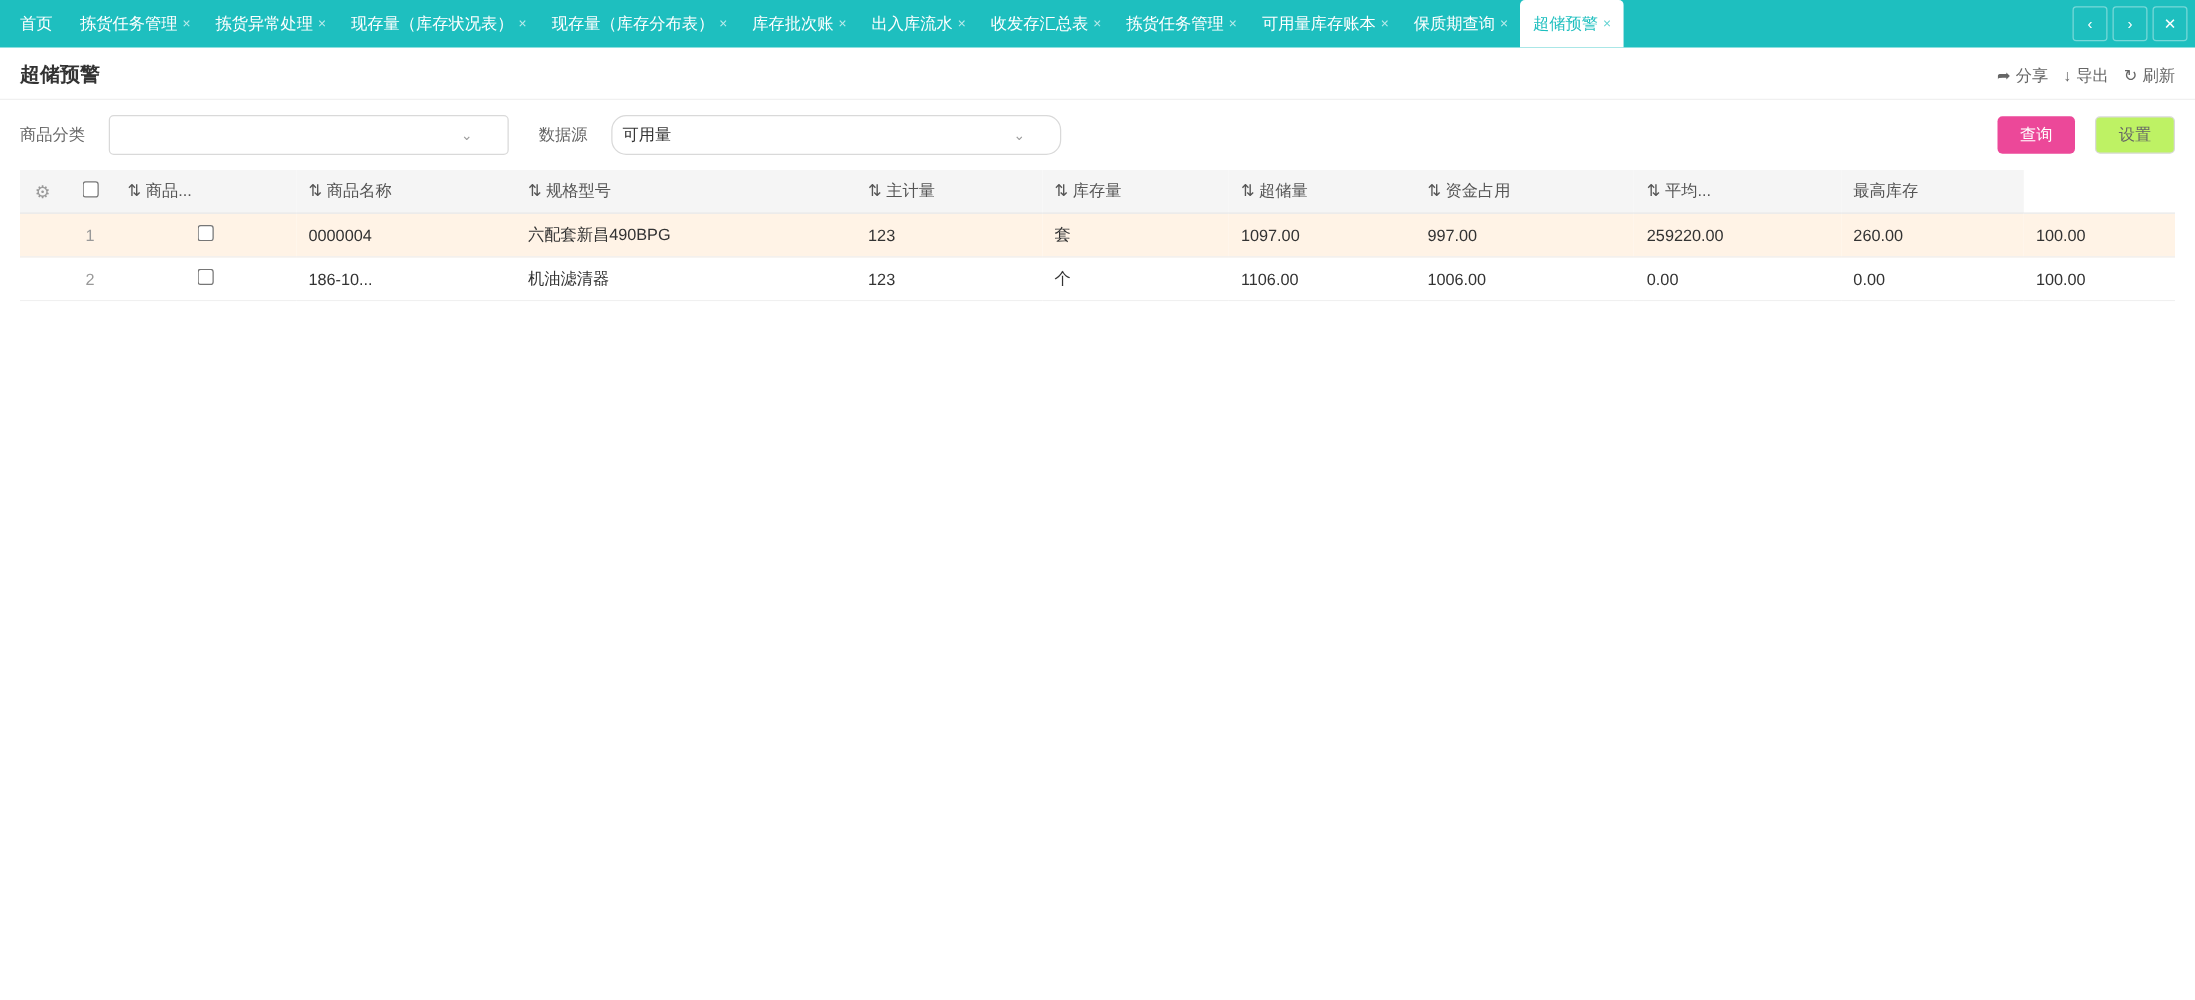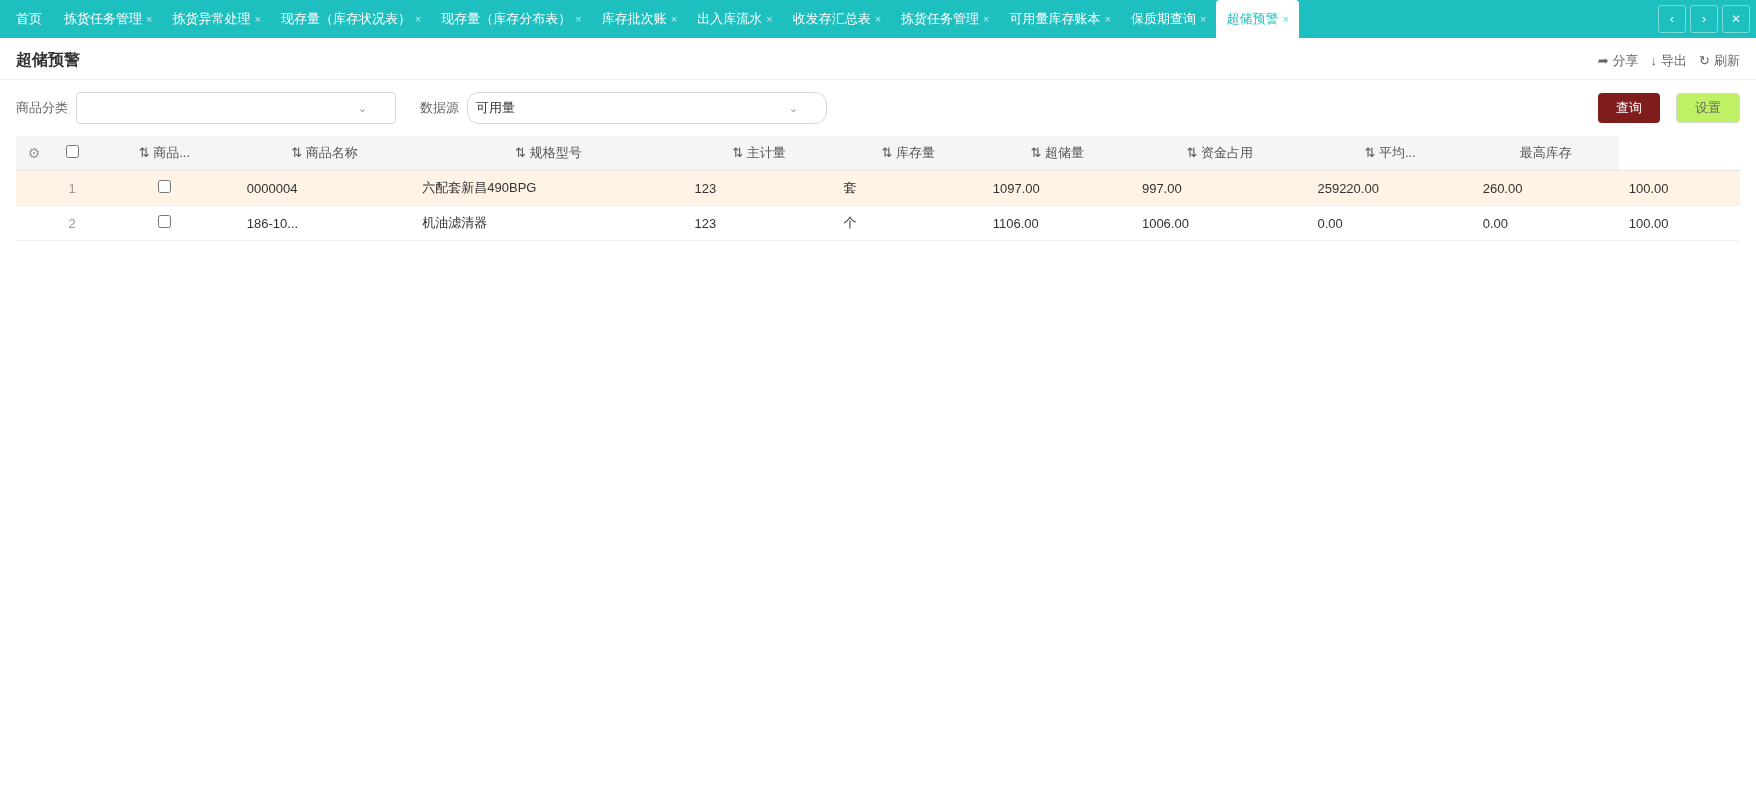--- a/index.html
+++ b/index.html
@@ -95,21 +95,21 @@
     
     .filter-area {
       display: flex;
       align-items: center;
       padding: 12px 16px;
       gap: 24px;
     }
     .filter-item {
       display: flex;
       align-items: center;
-      gap: 8px;
+      gap: 19px;
     }
     .filter-label {
       color: #666;
       white-space: nowrap;
       font-size: 13px;
     }
     .filter-select {
       width: 320px;
       height: 32px;
       border: 1px solid #d9d9d9;
@@ -122,21 +122,21 @@
       display: flex;
       align-items: center;
       justify-content: space-between;
       position: relative;
     }
     .filter-select .chevron {
       color: #999;
       font-size: 11px;
     }
     .filter-btn-query {
-      background: #7f1d1d;
+      background: #ec4899;
       color: #fff;
       border: none;
       border-radius: 4px;
       padding: 6px 18px;
       font-size: 13px;
       cursor: pointer;
       margin-left: auto;
     }
     .filter-btn-settings {
       background: #bef264;
@@ -157,21 +157,21 @@
       width: 100%;
       border-collapse: collapse;
       font-size: 13px;
     }
     thead tr {
       background: #f5f5f5;
       border-bottom: 1px solid #e8e8e8;
     }
     thead th {
       padding: 8px 10px;
-      text-align: center;
+      text-align: left;
       color: #555;
       font-weight: normal;
       white-space: nowrap;
       border-right: none;
     }
     tbody tr {
       border-bottom: 1px solid #f0f0f0;
     }
     tbody tr.highlighted { background: #fff3e6; }
     tbody td {

